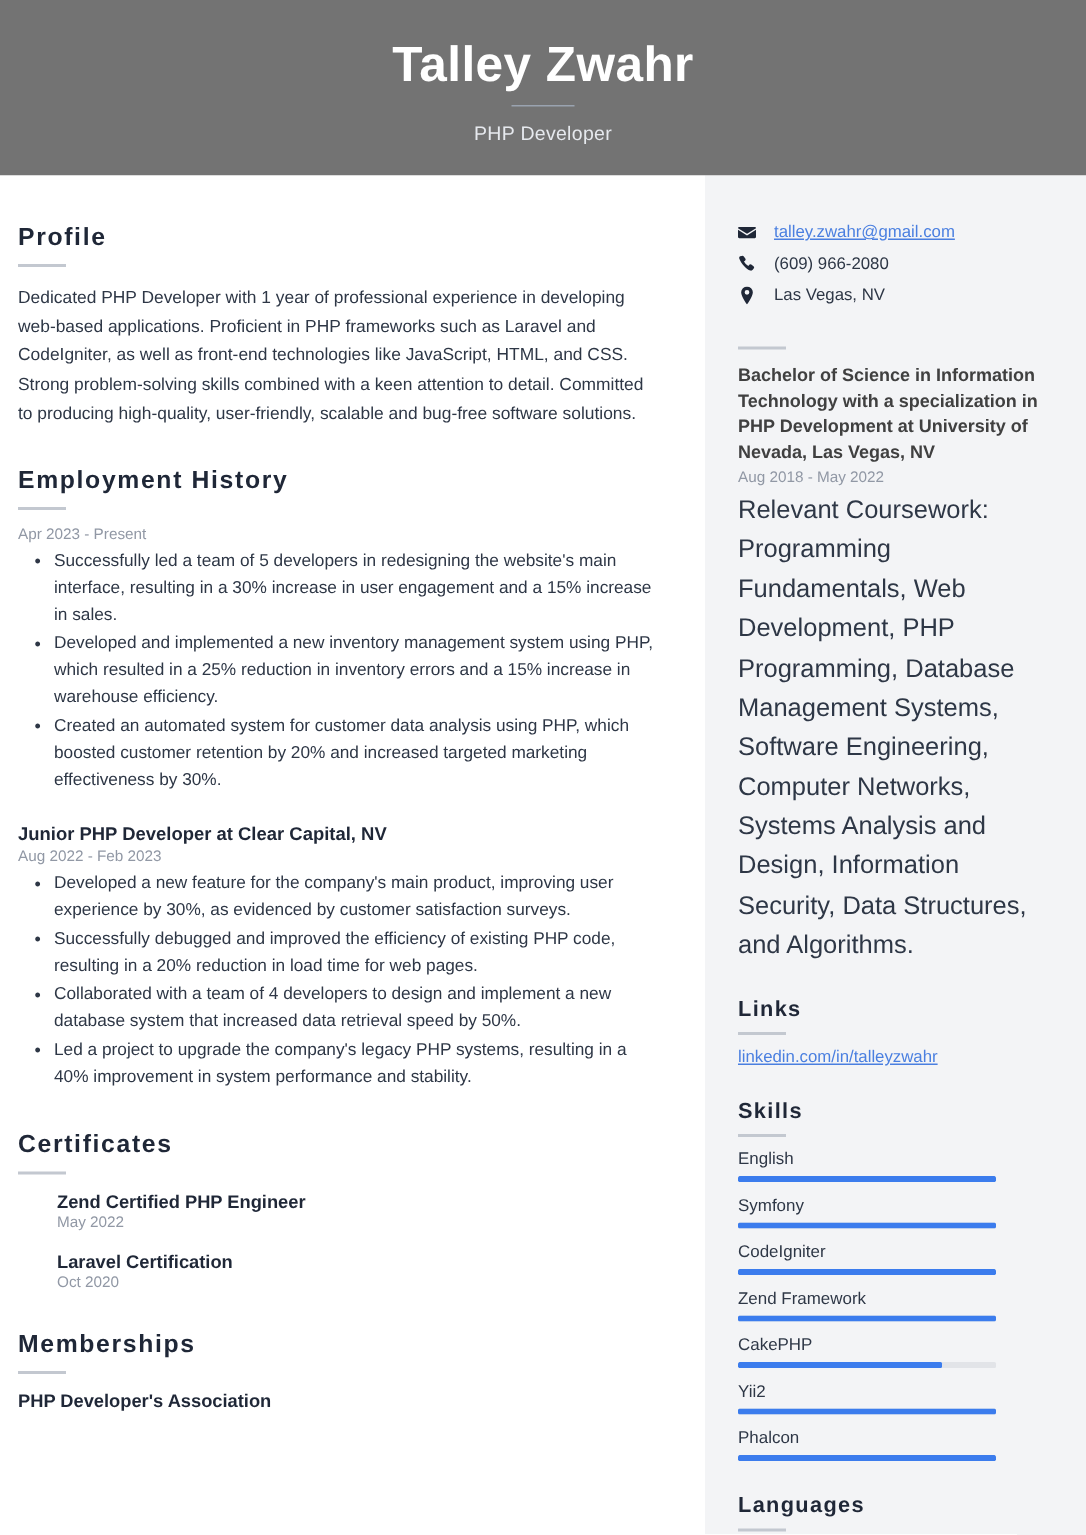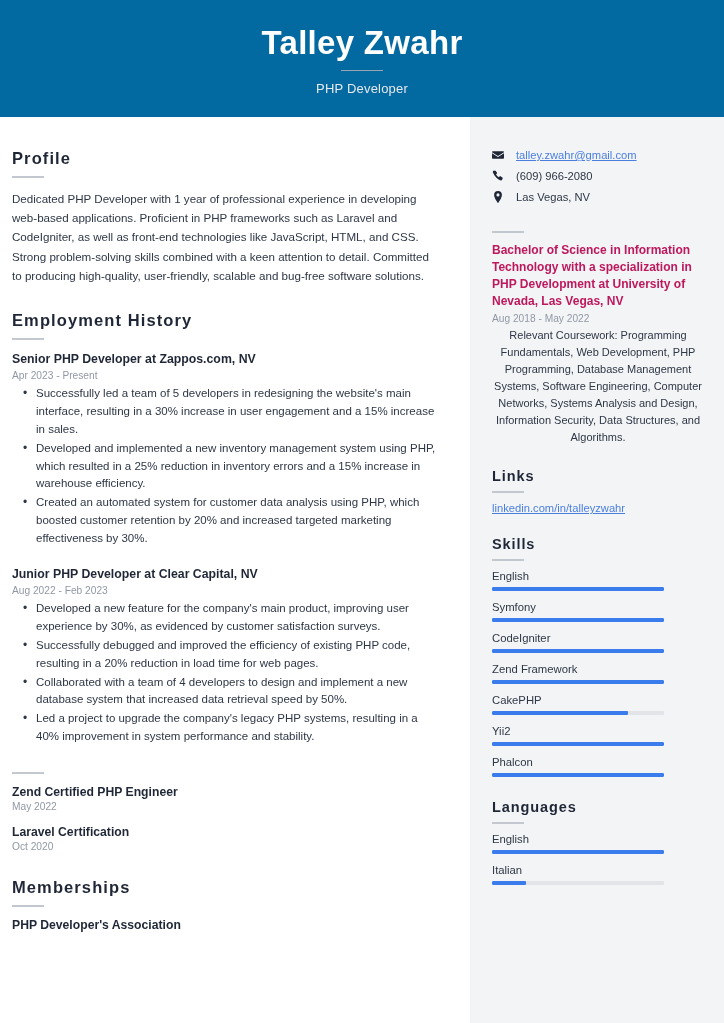--- a/index.html
+++ b/index.html
@@ -122,21 +122,21 @@
     content: "\2022";
     position: absolute;
     left: 9px;
     top: -1px;
     color: #2e3746;
     font-size: 12px;
   }
   .job-block { margin-bottom: 18px; }
   .job-block:last-child { margin-bottom: 0; }
 
-  .cert-item { margin-bottom: 13px; }
+  .cert-item { margin-bottom: 13px; margin-left: 26px; }
   .cert-name {
     font-size: 12.2px;
     font-weight: 700;
     color: #1f2737;
   }
   .cert-date {
     font-size: 10.2px;
     color: #9198a5;
     margin-top: 2px;
   }
@@ -172,34 +172,33 @@
     font-size: 11.2px;
     color: #4a7fe0;
     text-decoration: underline;
     word-break: break-all;
   }
 
   
   .edu-degree {
     font-size: 12px;
     font-weight: 700;
-    color: #be185d;
+    color: #404040;
     line-height: 1.42;
   }
   .edu-date {
     font-size: 10.2px;
     color: #9198a5;
     margin-top: 3px;
     margin-bottom: 3px;
   }
   .edu-desc {
-    font-size: 11px;
+    font-size: 17px;
     line-height: 1.55;
     color: #2e3746;
-    text-align: center;
   }
 
   
   .links-list a { display: block; margin-bottom: 4px; }
 
   
   .skill-row { margin-bottom: 10px; }
   .skill-name {
     font-size: 11.3px;
     color: #2e3746;
@@ -218,42 +217,41 @@
     left: 0; top: 0; bottom: 0;
     background: #3b7ced;
     border-radius: 1px;
   }
 </style>
 </head>
 <body>
 
 <div class="page">
 
-  <div class="header" style="background: #0369a1;">
+  <div class="header" style="background: #737373;">
     <div class="header-name">Talley Zwahr</div>
     <div class="header-rule"></div>
     <div class="header-title">PHP Developer</div>
   </div>
 
   <div class="body">
 
     <div class="main">
 
       <div class="sec">
         <div class="sec-title">Profile</div>
         <div class="sec-rule"></div>
         <div class="para">Dedicated PHP Developer with 1 year of professional experience in developing web-based applications. Proficient in PHP frameworks such as Laravel and CodeIgniter, as well as front-end technologies like JavaScript, HTML, and CSS. Strong problem-solving skills combined with a keen attention to detail. Committed to producing high-quality, user-friendly, scalable and bug-free software solutions.</div>
       </div>
 
       <div class="sec">
         <div class="sec-title">Employment History</div>
         <div class="sec-rule"></div>
 
         <div class="job-block">
-          <div class="job-title">Senior PHP Developer at Zappos.com, NV</div>
           <div class="job-date">Apr 2023 - Present</div>
           <ul class="bullets">
             <li>Successfully led a team of 5 developers in redesigning the website's main interface, resulting in a 30% increase in user engagement and a 15% increase in sales.</li>
             <li>Developed and implemented a new inventory management system using PHP, which resulted in a 25% reduction in inventory errors and a 15% increase in warehouse efficiency.</li>
             <li>Created an automated system for customer data analysis using PHP, which boosted customer retention by 20% and increased targeted marketing effectiveness by 30%.</li>
           </ul>
         </div>
 
         <div class="job-block">
           <div class="job-title">Junior PHP Developer at Clear Capital, NV</div>
@@ -261,20 +259,21 @@
           <ul class="bullets">
             <li>Developed a new feature for the company's main product, improving user experience by 30%, as evidenced by customer satisfaction surveys.</li>
             <li>Successfully debugged and improved the efficiency of existing PHP code, resulting in a 20% reduction in load time for web pages.</li>
             <li>Collaborated with a team of 4 developers to design and implement a new database system that increased data retrieval speed by 50%.</li>
             <li>Led a project to upgrade the company's legacy PHP systems, resulting in a 40% improvement in system performance and stability.</li>
           </ul>
         </div>
       </div>
 
       <div class="sec">
+        <div class="sec-title">Certificates</div>
         <div class="sec-rule"></div>
         <div class="cert-item">
           <div class="cert-name">Zend Certified PHP Engineer</div>
           <div class="cert-date">May 2022</div>
         </div>
         <div class="cert-item">
           <div class="cert-name">Laravel Certification</div>
           <div class="cert-date">Oct 2020</div>
         </div>
       </div>

